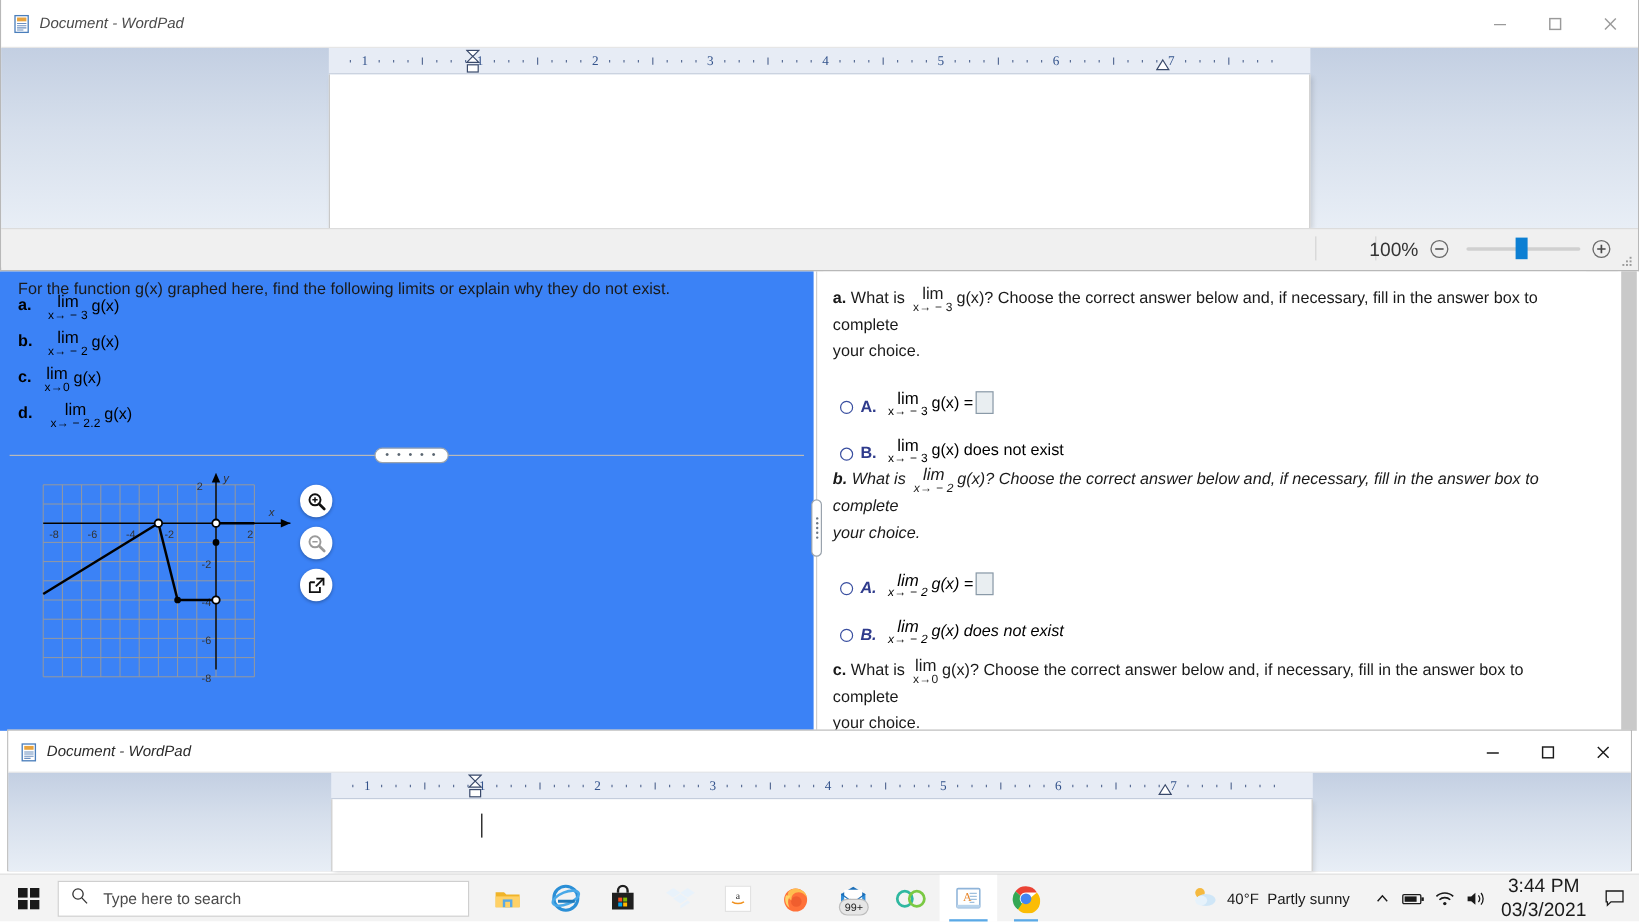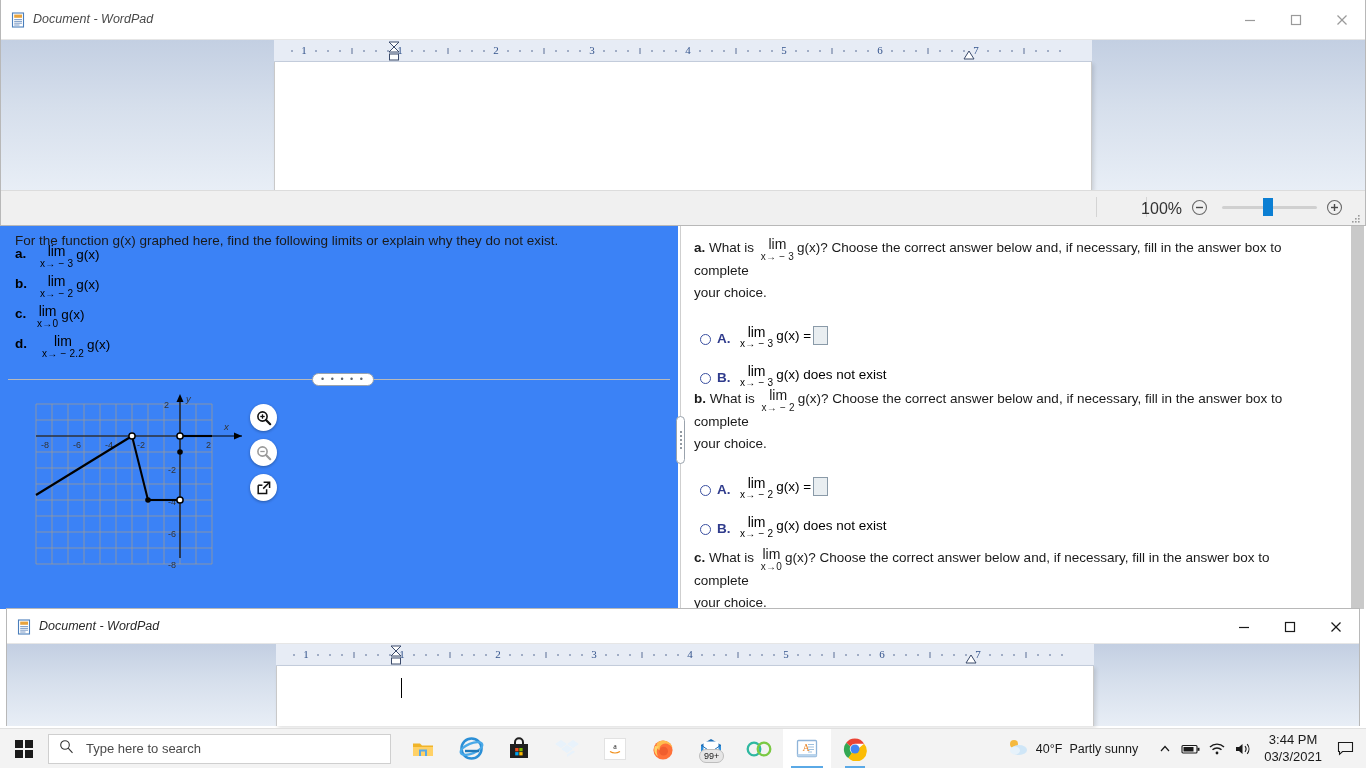--- a/index.html
+++ b/index.html
@@ -159,21 +159,21 @@
   }
   #search-box .ph { font-size: 13px; color: #4a4a4a; margin-left: 12px; }
   .tb-icons { display: flex; align-items: center; margin-left: 8px; }
   .tb-item { width: 48px; height: 40px; display: flex; align-items: center; justify-content: center; position: relative; }
   .tb-item.active { background: #fff; }
   .tb-item.active::after { content:""; position: absolute; left: 8px; right: 8px; bottom: 0; height: 3px; background: #5aa9e6; }
   .tb-item.open::after { content:""; position: absolute; left: 14px; right: 14px; bottom: 0; height: 3px; background: #5aa9e6; }
   #tray { margin-left: auto; display: flex; align-items: center; height: 40px; padding-right: 6px; }
   .weather { display: flex; align-items: center; gap: 7px; font-size: 12.5px; color: #1a1a1a; margin-right: 14px; }
   .tray-ico { width: 26px; height: 40px; display: flex; align-items: center; justify-content: center; }
-  #clock { text-align: center; font-size: 13px; color: #1a1a1a; line-height: 1.25; padding: 0 8px; }
+  #clock { text-align: center; font-size: 16px; color: #1a1a1a; line-height: 1.25; padding: 0 8px; }
   #notif { width: 30px; height: 40px; display: flex; align-items: center; justify-content: center; }
 </style>
 </head>
 <body>
 
 <div id="root">
 
   <div id="mathxl">
 
     <div id="left-pane">
@@ -363,21 +363,21 @@
             <span class="ch-body">
               <span class="lim">
                 <span class="top">lim</span>
                 <span class="bot">x→ − 3</span>
               </span><span>g(x) does not exist</span>
             </span>
           </div>
         </div>
       </div>
 
-      <div class="qblock" style="top:161px;">
+      <div class="qblock" style="top:161px;font-style:italic;">
         <div class="q-text">
           <span class="q-bold">b.</span>
           <span>What is</span>
           <span class="lim">
             <span class="top">lim</span>
             <span class="bot">x→ − 2</span>
           </span><span>g(x)?</span>
           <span>Choose the correct answer below and, if necessary, fill in the answer box to complete</span>
         </div>
         <div class="q-text" style="margin-top:3px;">your choice.</div>

